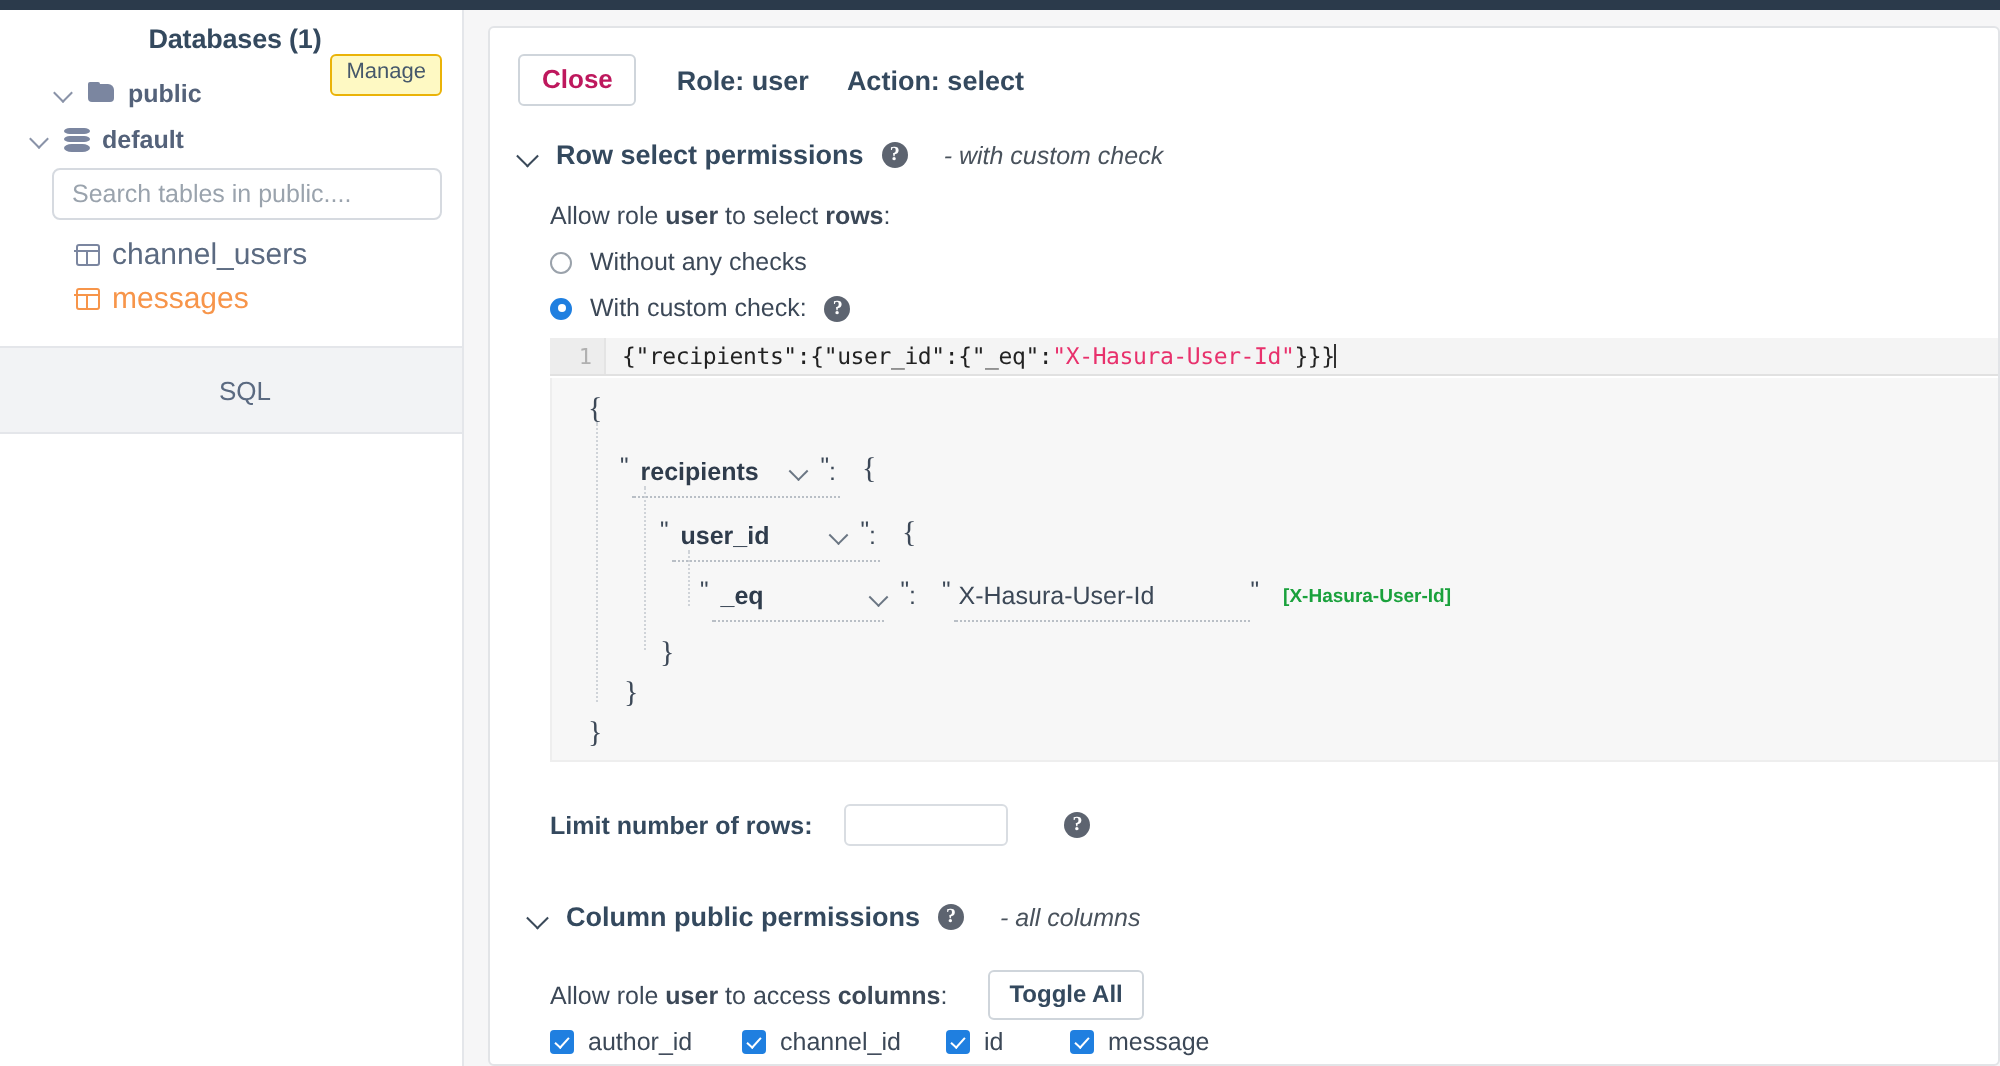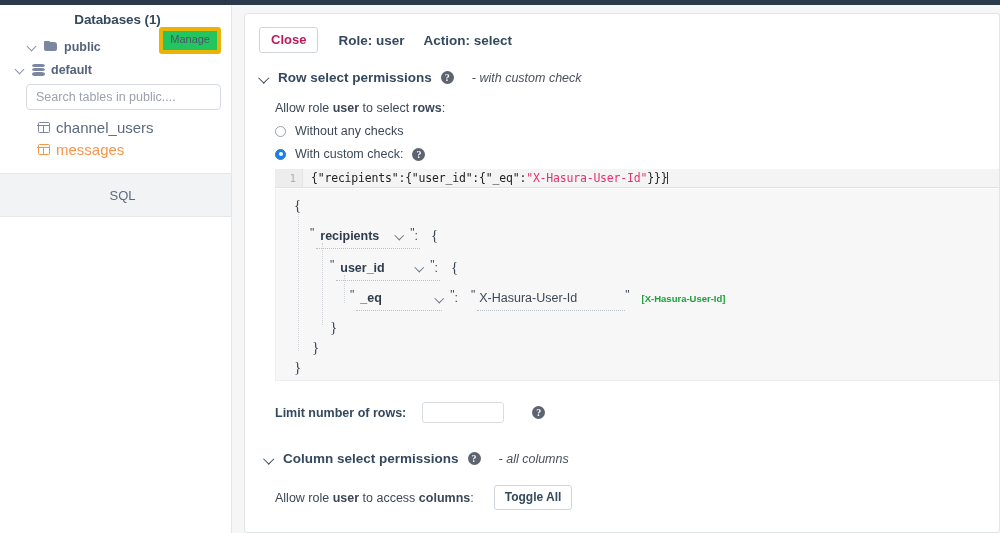--- a/index.html
+++ b/index.html
@@ -41,22 +41,22 @@
   }
   .green-check::after {
     content: ""; position: absolute; left: 3px; top: 2px;
     width: 3px; height: 5.5px;
     border: solid #fff; border-width: 0 1.5px 1.5px 0;
     transform: rotate(42deg);
   }
   .manage-btn {
     margin-left: auto;
     font-size: 11px; color: #46586b;
-    background: #22c55e;
-    border: 4px solid #eab308; border-radius: 3px;
+    background: #fef9c3;
+    border: 1px solid #eab308; border-radius: 3px;
     padding: 2px 7px 3px 7px;
     cursor: pointer;
     line-height: 1.25;
   }
 
   .tree-row {
     display: flex; align-items: center;
     height: 23px; cursor: pointer; padding-left: 14px;
   }
   .tree-row.lvl2 { padding-left: 26px; }
@@ -518,26 +518,44 @@
       </div>
 
       <div class="limit-row">
         <span class="limit-label">Limit number of rows:</span>
         <input class="limit-input" type="text" value="" style="">
         <span class="help">?</span>
       </div>
 
       <div class="sec-header2">
         <span class="sec-chev"></span>
-        <span class="sec-title">Column select permissions</span>
+        <span class="sec-title">Column public permissions</span>
         <span class="help">?</span>
         <span class="sec-note">- all columns</span>
       </div>
 
       <div class="allow-cols">
         <span style="font-size:12.5px;color:#3c4857;"><span>Allow role </span><b>user</b><span> to access </span><b>columns</b><span>:</span></span>
         <button class="toggle-all">Toggle All</button>
       </div>
 
+      <div class="cols-row">
+        <span class="col-item" style="width:96px;">
+          <span class="cbx"></span>
+          <span class="col-label">author_id</span>
+        </span>
+        <span class="col-item" style="width:102px;">
+          <span class="cbx"></span>
+          <span class="col-label">channel_id</span>
+        </span>
+        <span class="col-item" style="width:62px;">
+          <span class="cbx"></span>
+          <span class="col-label">id</span>
+        </span>
+        <span class="col-item">
+          <span class="cbx"></span>
+          <span class="col-label">message</span>
+        </span>
+      </div>
 
     </div>
   </div>
 </div>
 
 </body></html>

